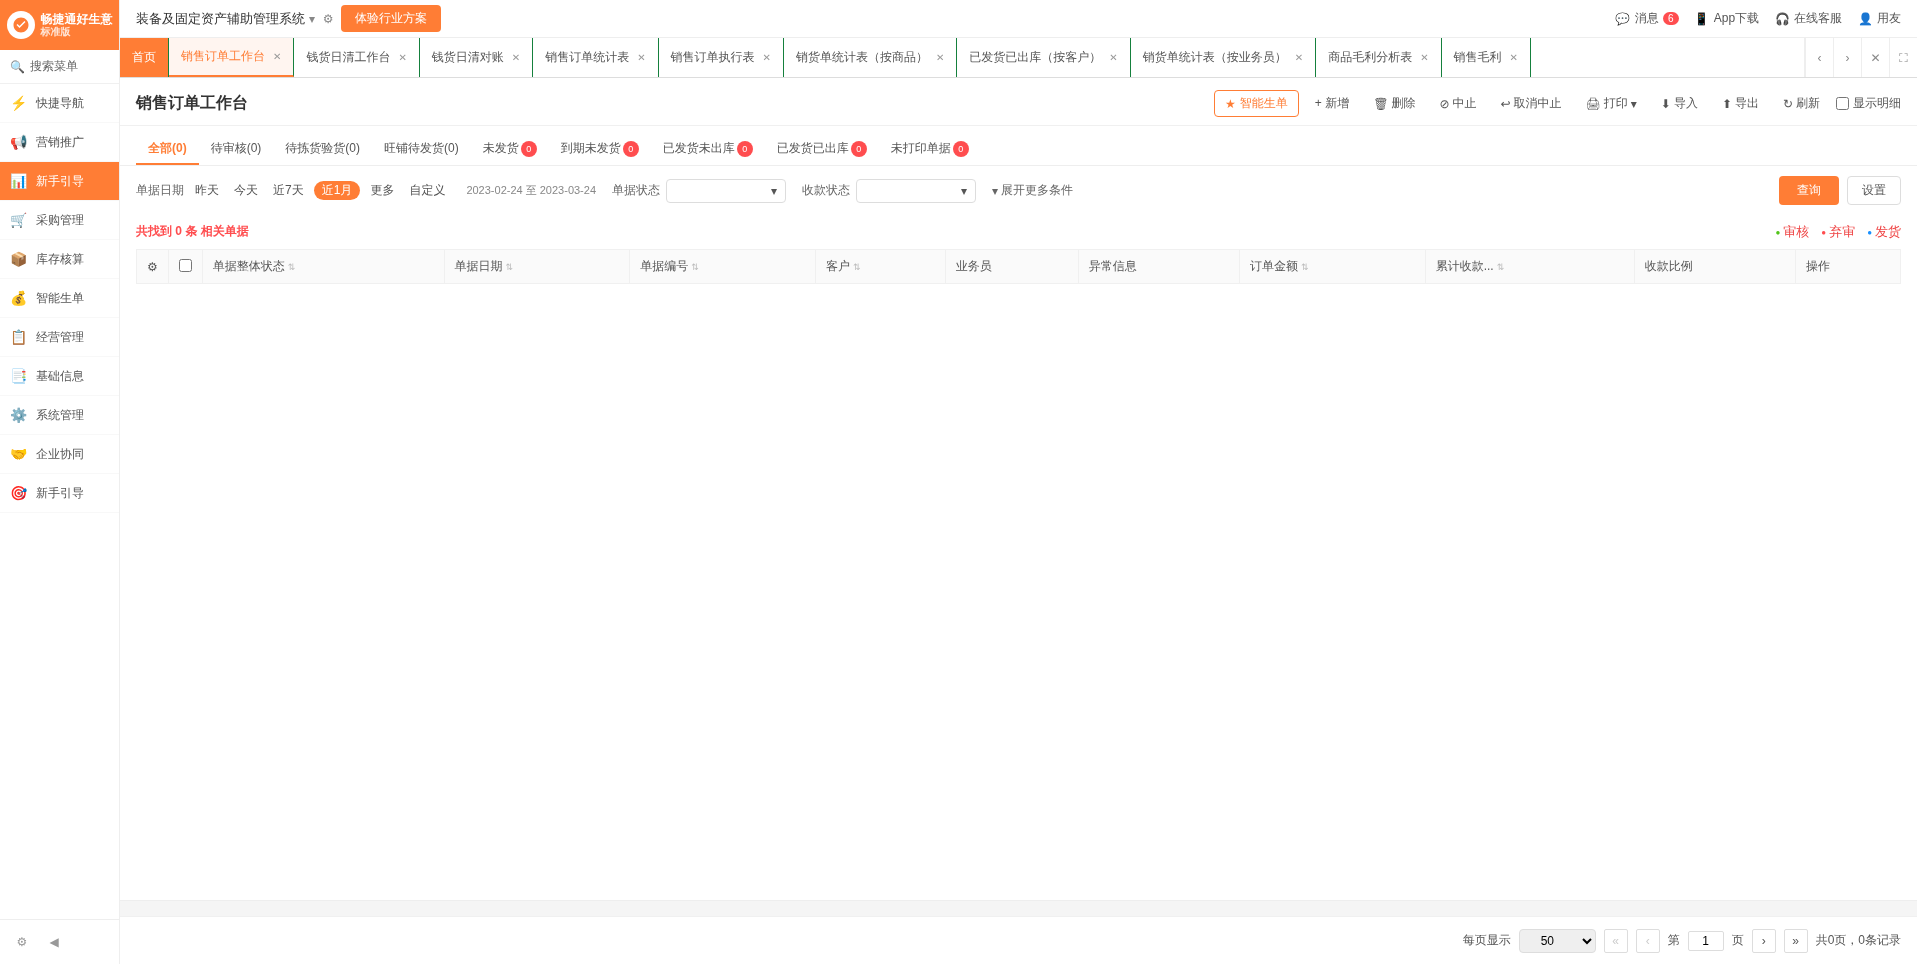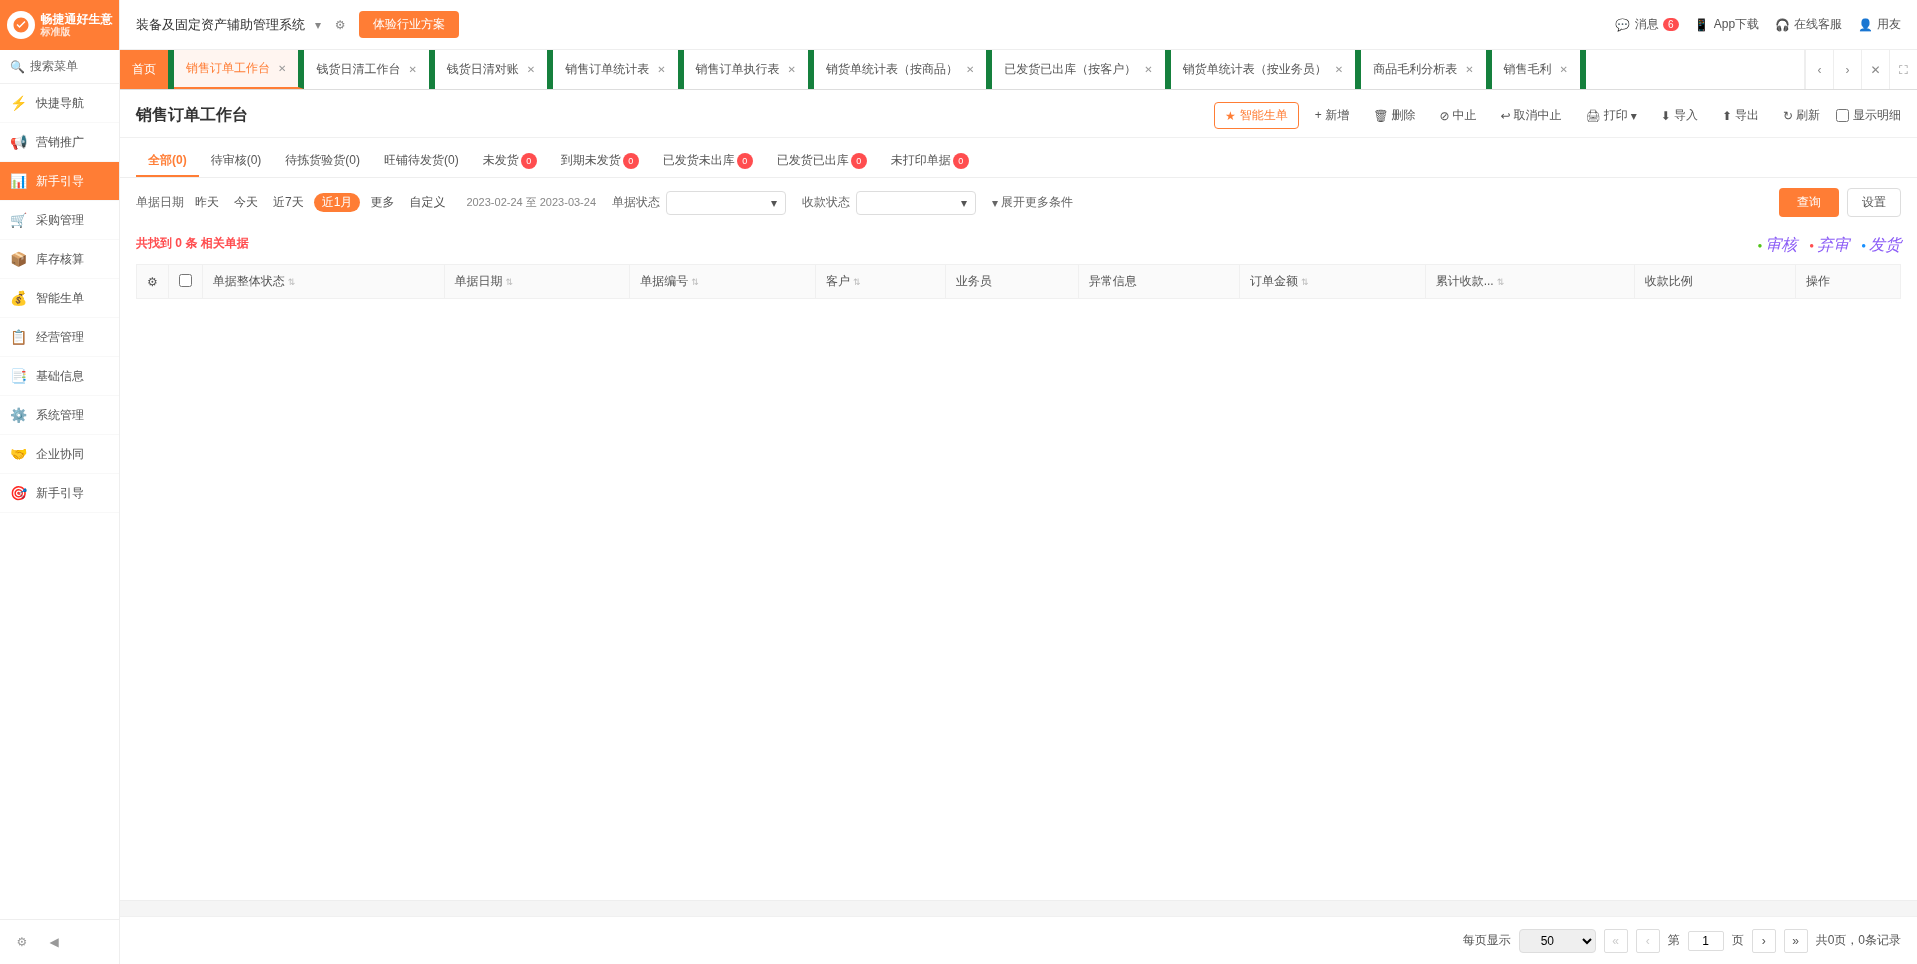--- a/index.html
+++ b/index.html
@@ -14,30 +14,30 @@
     .sidebar-nav-item { padding: 10px 10px; display: flex; align-items: center; gap: 8px; cursor: pointer; color: #555; font-size: 12px; border-bottom: 1px solid #f8f8f8; }
     .sidebar-nav-item.active { background: #ff7d35; color: #fff; }
     .sidebar-nav-item .nav-icon { width: 18px; height: 18px; display: flex; align-items: center; justify-content: center; font-size: 14px; }
     .sidebar-bottom { margin-top: auto; padding: 10px; display: flex; gap: 8px; border-top: 1px solid #eee; align-items: center; }
     .sidebar-bottom-icon { width: 24px; height: 24px; display: flex; align-items: center; justify-content: center; cursor: pointer; color: #999; }
 
     
     .main { flex: 1; display: flex; flex-direction: column; overflow: hidden; }
 
     
-    .topbar { height: 50px; background: #fff; border-bottom: 1px solid #eee; display: flex; align-items: center; padding: 0 16px; gap: 10px; }
+    .topbar { height: 38px; background: #fff; border-bottom: 1px solid #eee; display: flex; align-items: center; padding: 0 16px; gap: 4px; }
     .topbar-actions { margin-left: auto; display: flex; align-items: center; gap: 16px; }
     .topbar-btn-orange { background: #ff7d35; color: #fff; border: none; padding: 5px 14px; border-radius: 4px; cursor: pointer; font-size: 12px; }
     .topbar-action-item { display: flex; align-items: center; gap: 4px; cursor: pointer; color: #555; font-size: 12px; }
     .badge { background: #ff4d4f; color: #fff; border-radius: 10px; padding: 1px 5px; font-size: 10px; min-width: 16px; text-align: center; }
     .gear-icon { width: 18px; height: 18px; display: flex; align-items: center; justify-content: center; cursor: pointer; color: #888; }
 
     
     .tabbar { height: 40px; background: #fff; border-bottom: 1px solid #ddd; display: flex; align-items: stretch; overflow: hidden; }
-    .tab-item { display: flex; align-items: center; padding: 0 12px; gap: 5px; cursor: pointer; color: #555; border-right: 6px solid #15803d; font-size: 12px; white-space: nowrap; min-width: fit-content; flex-shrink: 0; }
+    .tab-item { display: flex; align-items: center; padding: 0 12px; gap: 5px; cursor: pointer; color: #555; border-right: 1px solid #15803d; font-size: 12px; white-space: nowrap; min-width: fit-content; flex-shrink: 0; }
     .tab-item.active { background: #fff5f0; color: #ff7d35; border-bottom: 2px solid #ff7d35; }
     .tab-item .tab-close { color: #999; font-size: 10px; margin-left: 3px; }
     .tab-home { background: #ff7d35; color: #fff; }
     .tab-controls { display: flex; align-items: center; margin-left: auto; border-left: 1px solid #eee; }
     .tab-ctrl-btn { width: 28px; height: 40px; display: flex; align-items: center; justify-content: center; cursor: pointer; color: #888; border-left: 1px solid #eee; }
 
     
     .page-content { flex: 1; background: #f5f5f5; overflow: hidden; display: flex; flex-direction: column; padding: 0; }
     .page-inner { background: #fff; margin: 0; flex: 1; display: flex; flex-direction: column; overflow: hidden; }
 
@@ -66,21 +66,21 @@
     .filter-select { border: 1px solid #ddd; border-radius: 4px; padding: 4px 8px; font-size: 12px; color: #555; cursor: pointer; min-width: 120px; display: flex; align-items: center; justify-content: space-between; gap: 4px; }
     .expand-btn { display: flex; align-items: center; gap: 3px; cursor: pointer; color: #666; font-size: 12px; background: none; border: none; }
     .btn-query { background: #ff7d35; color: #fff; border: none; padding: 5px 18px; border-radius: 4px; cursor: pointer; font-size: 12px; font-family: Liberation Mono, monospace; }
     .btn-set { background: #fff; border: 1px solid #ddd; color: #555; padding: 5px 14px; border-radius: 4px; cursor: pointer; font-size: 12px; }
 
     
     .result-bar { padding: 8px 16px; display: flex; align-items: flex-start; justify-content: space-between; }
     .result-text { font-size: 12px; color: #555; }
     .result-text span { color: #ff4d4f; font-weight: bold; }
     .result-actions { display: flex; align-items: center; gap: 12px; }
-    .result-action-btn { display: flex; align-items: center; gap: 3px; cursor: pointer; color: #8b5cf6; font-size: 16px; font-style: italic; }
+    .result-action-btn { display: flex; align-items: center; gap: 3px; cursor: pointer; color: #ef4444; font-size: 13px; }
     .result-action-btn::before { content: '●'; font-size: 8px; }
     .result-action-btn.audit::before { color: #52c41a; }
     .result-action-btn.cancel::before { color: #ff4d4f; }
     .result-action-btn.deliver::before { color: #1890ff; }
 
     
     .table-wrap { flex: 1; overflow: auto; padding: 0 16px; }
     table { width: 100%; border-collapse: collapse; font-size: 12px; }
     thead tr { background: #fafafa; }
     th { padding: 8px 10px; border: 1px solid #f0f0f0; color: #555; font-weight: normal; text-align: left; white-space: nowrap; }

